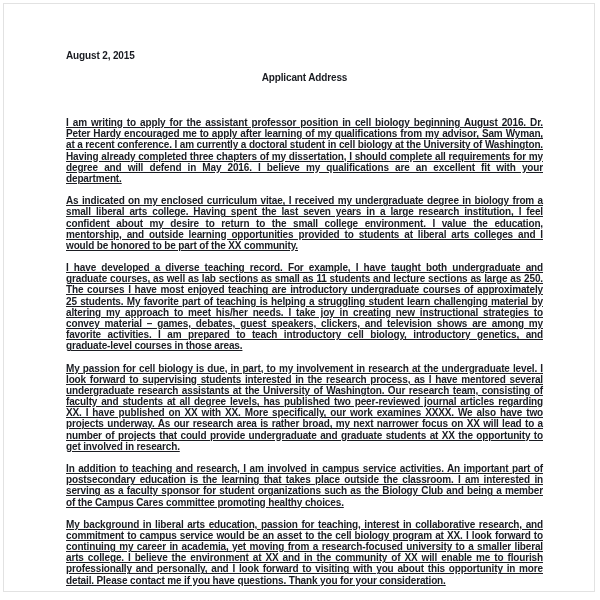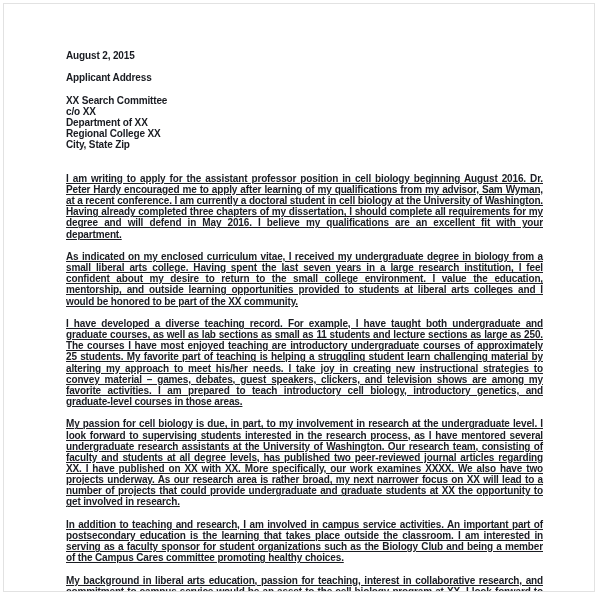--- a/index.html
+++ b/index.html
@@ -48,43 +48,36 @@
 
   .para {
     text-align: justify;
     text-justify: inter-word;
     text-decoration: underline;
   }
 
   .gap-block { height: 11.2px; }
   .gap-para  { height: 11.2px; }
 
-  .addr-line { white-space: nowrap; }
+  .addr-line { white-space: nowrap; text-align: center; }
 </style>
 </head>
 <body>
 
 <div class="page">
   <div class="letter-body">
 
     <div class="line">August 2, 2015</div>
     <div class="gap-block"></div>
 
     <div>
       <div class="line addr-line">Applicant Address</div>
     </div>
     <div class="gap-block"></div>
 
-    <div>
-      <div class="line addr-line">XX Search Committee</div>
-      <div class="line addr-line">c/o XX</div>
-      <div class="line addr-line">Department of XX</div>
-      <div class="line addr-line">Regional College XX</div>
-      <div class="line addr-line">City, State Zip</div>
-    </div>
     <div class="gap-block"></div>
 
     <div class="gap-para"></div>
 
     <p class="para">I am writing to apply for the assistant professor position in cell biology beginning August 2016.  Dr. Peter Hardy encouraged me to apply after learning of my qualifications from my advisor, Sam Wyman, at a recent conference.  I am currently a doctoral student in cell biology at the University of Washington.  Having already completed three chapters of my dissertation, I should complete all requirements for my degree and will defend in May 2016.  I believe my qualifications are an excellent fit with your department.</p>
     <div class="gap-para"></div>
 
     <p class="para">As indicated on my enclosed curriculum vitae, I received my undergraduate degree in biology from a small liberal arts college.  Having spent the last seven years in a large research institution, I feel confident about my desire to return to the small college environment.  I value the education, mentorship, and outside learning opportunities provided to students at liberal arts colleges and I would be honored to be part of the XX community.</p>
     <div class="gap-para"></div>
 

